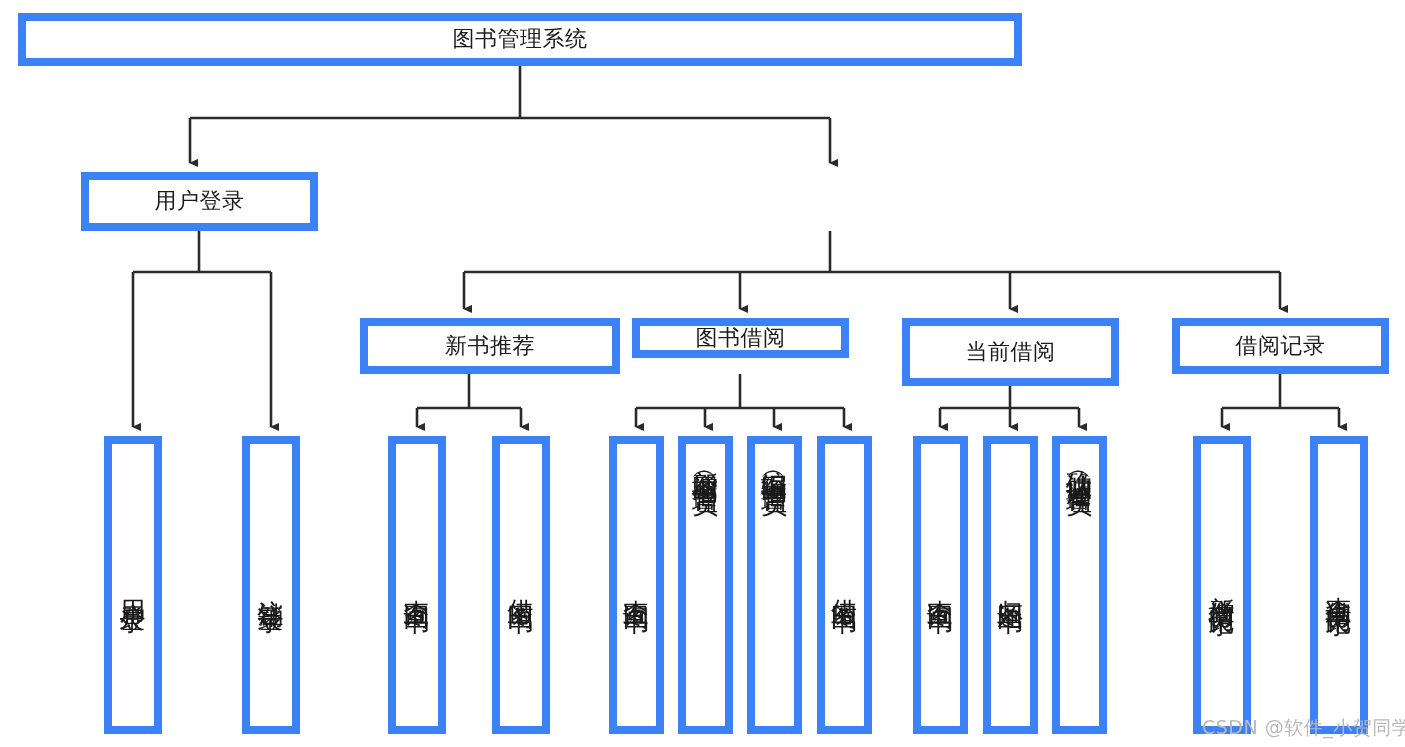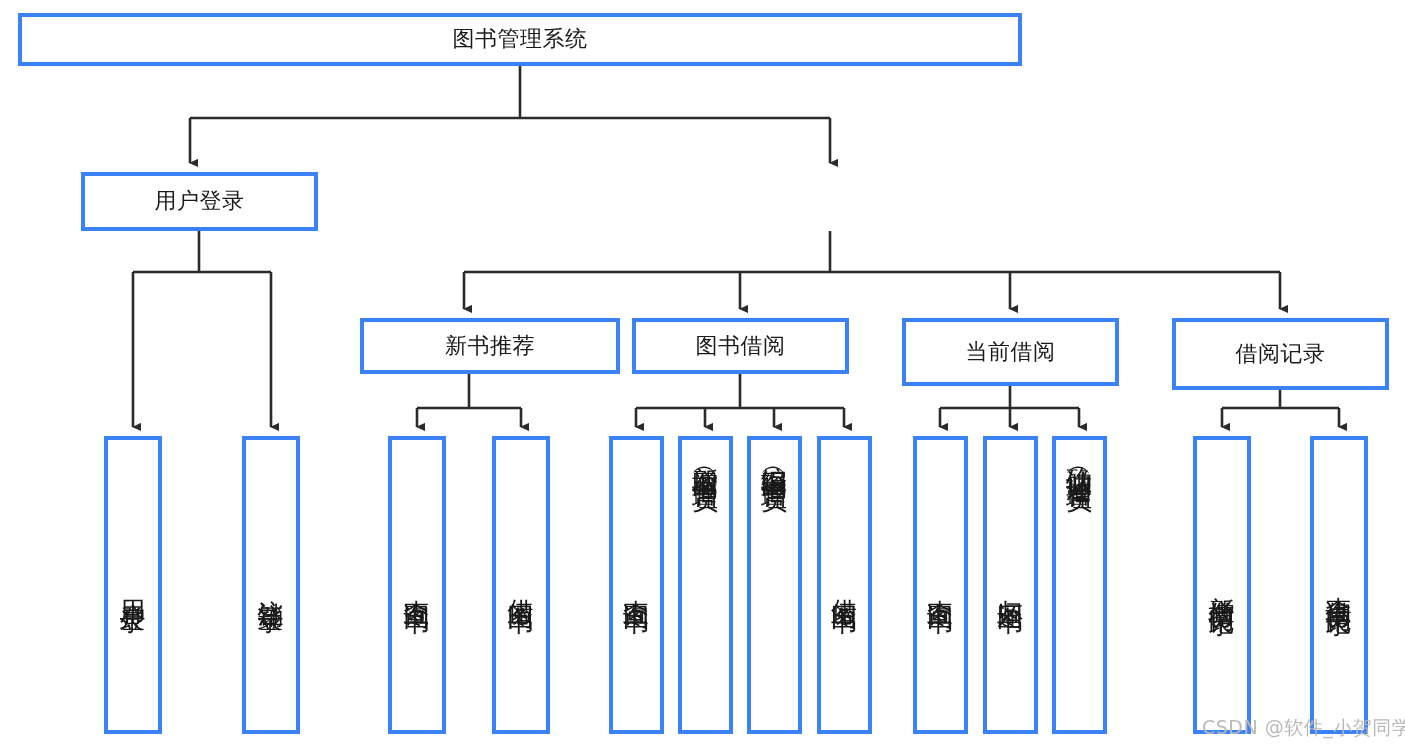--- a/index.html
+++ b/index.html
@@ -22,21 +22,21 @@
     position: absolute;
     left: 0;
     top: 0;
     width: 1405px;
     height: 747px;
     pointer-events: none;
   }
   .node {
     position: absolute;
     box-sizing: border-box;
-    border: 4px solid #3b82f6;
+    border: 8px solid #3b82f6;
     background: #ffffff;
     display: flex;
     align-items: center;
     justify-content: center;
     color: #1a1a1a;
   }
   .node-label {
     display: block;
     text-align: center;
     line-height: 1.12;
@@ -134,27 +134,27 @@
     <span class="node-label">图书管理系统</span>
   </div>
 
   <div class="node horiz" style="left:81px; top:172px; width:237px; height:59px;">
     <span class="node-label">用户登录</span>
   </div>
 
   <div class="node horiz" style="left:360px; top:318px; width:260px; height:56px;">
     <span class="node-label">新书推荐</span>
   </div>
-  <div class="node horiz" style="left:632px; top:318px; width:217px; height:56px;">
+  <div class="node horiz" style="left:632px; top:318px; width:217px; height:40px;">
     <span class="node-label">图书借阅</span>
   </div>
   <div class="node horiz" style="left:902px; top:318px; width:217px; height:68px;font-family:Liberation Serif, serif;">
     <span class="node-label">当前借阅</span>
   </div>
-  <div class="node horiz" style="left:1172px; top:318px; width:217px; height:72px;">
+  <div class="node horiz" style="left:1172px; top:318px; width:217px; height:56px;">
     <span class="node-label">借阅记录</span>
   </div>
 
   <div class="node vert centered" style="left:104px; top:436px; width:58px; height:298px;">
     <span class="node-label">用户登录</span>
   </div>
   <div class="node vert centered" style="left:242px; top:436px; width:58px; height:298px;">
     <span class="node-label">注销登录</span>
   </div>
 

